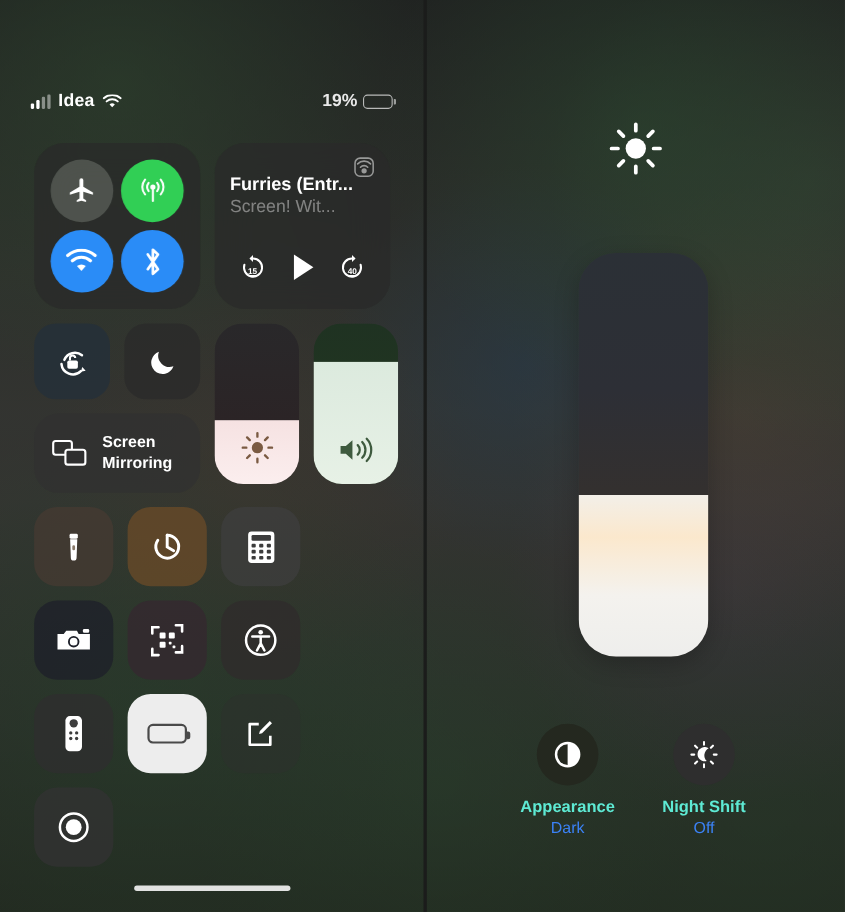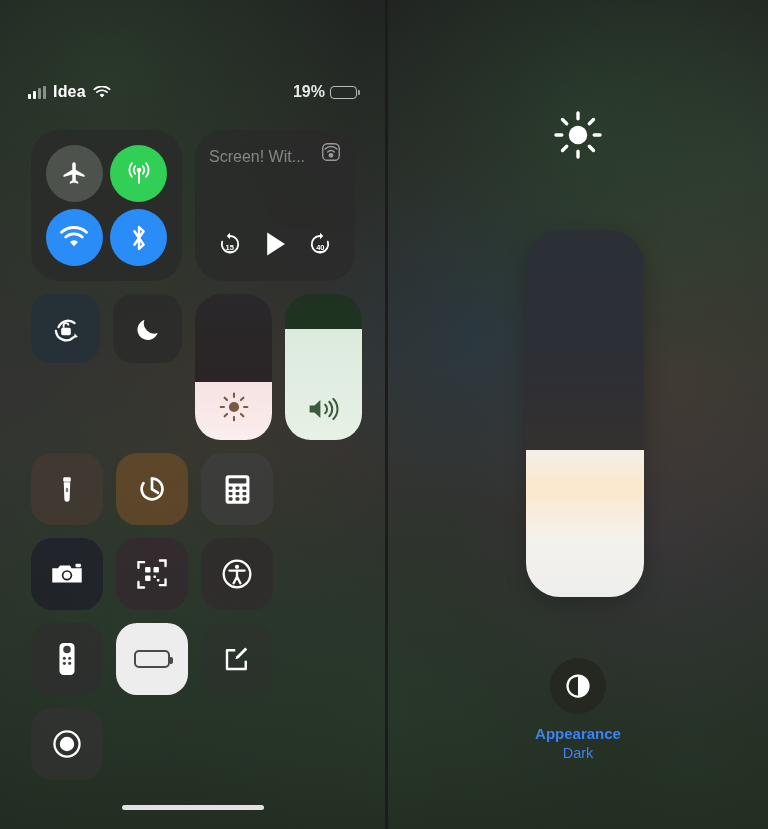--- a/index.html
+++ b/index.html
@@ -163,21 +163,21 @@
     position:relative; width:100%;
     background:linear-gradient(180deg,#f3efe8 0%, #fbe8cd 26%, #f4f2ee 62%, #eeeeec 100%);
   }
 
   .opts { position:absolute; left:0; right:0; top:658px; display:flex; justify-content:center; gap:38px; }
   .opt { width:86px; display:flex; flex-direction:column; align-items:center; }
   .opt-circ { width:56px; height:56px; border-radius:50%; display:flex; align-items:center; justify-content:center; }
   .o-appear { background:#24281f; }
   .o-night  { background:#2e2e2e; }
   .o-true   { background:#1f91f5; }
-  .opt-name { margin-top:11px; font-size:15px; font-weight:700; color:#3b82f6; white-space:nowrap; }
+  .opt-name { margin-top:11px; font-size:15px; font-weight:700; color:#5eead4; white-space:nowrap; }
   .opt-val  { margin-top:3px; font-size:14.5px; font-weight:400; color:#3b82f6; }
 </style>
 </head>
 <body>
 
 <div class="wall"></div>
 <div class="wall-dim"></div>
 
 <div class="panes">
 
@@ -236,20 +236,21 @@
             </svg>
           </div>
         </div>
 
         <div class="group media">
           <svg class="airplay" width="22" height="22" viewBox="0 0 24 24">
             <circle cx="12" cy="15.6" r="2.6" fill="#fff"></circle>
             <path d="M8.4 12a5 5 0 0 1 7.2 0M5.6 8.7a9 9 0 0 1 12.8 0" stroke="#fff" stroke-width="1.6" fill="none" stroke-linecap="round"></path>
             <rect x="3" y="3" width="18" height="18" rx="5" stroke="#fff" stroke-width="1.5" fill="none"></rect>
           </svg>
+          <div class="m-title">Furries (Entr...</div>
           <div class="m-sub">Screen! Wit...</div>
           <div class="m-ctrls">
             <span class="sk">
               <svg width="26" height="26" viewBox="0 0 24 24">
                 <path d="M12 4.6a7.6 7.6 0 1 1-7.2 5.2" stroke="#fff" stroke-width="1.7" fill="none" stroke-linecap="round"></path>
                 <path d="M12 1.6 9 4.6l3 3" fill="#fff"></path>
               </svg>
               <span class="sk-num">15</span>
             </span>
             <span>
@@ -277,20 +278,30 @@
                 <path d="M6.4 10.6a7.8 7.8 0 0 1 12-3.1" stroke="#fff" stroke-width="1.7" fill="none" stroke-linecap="round"></path>
                 <path d="M18.6 15.4l-1 3.4 3.3-.8" fill="#fff"></path>
                 <rect x="8.4" y="11" width="7.2" height="5.6" rx="1.2" fill="#fff"></rect>
                 <path d="M10.2 11V9.4a1.8 1.8 0 0 1 3.6 0" stroke="#fff" stroke-width="1.4" fill="none"></path>
               </svg>
             </div>
             <div class="tile t-dark">
               <svg width="28" height="28" viewBox="0 0 24 24">
                 <path d="M20.3 15.4A8.8 8.8 0 0 1 9 4.1a8.9 8.9 0 1 0 11.3 11.3z" fill="#fff"></path>
               </svg>
+            </div>
+          </div>
+          <div class="mirror">
+            <svg width="34" height="28" viewBox="0 0 30 24">
+              <rect x="1.2" y="2.2" width="15" height="11" rx="2" stroke="#fff" stroke-width="1.7" fill="none"></rect>
+              <rect x="11" y="9.2" width="16" height="12" rx="2" stroke="#fff" stroke-width="1.7" fill="#2f2f2f"></rect>
+            </svg>
+            <div class="mirror-label">
+              <div>Screen</div>
+              <div>Mirroring</div>
             </div>
           </div>
         </div>
 
         <div class="sliders">
           <div class="mini">
             <div class="track-top bri-top"></div>
             <div class="fill bri-fill" style="height:40%">
               <svg width="34" height="34" viewBox="0 0 24 24">
                 <circle cx="12" cy="12" r="3.6" fill="#7a5a42"></circle>
@@ -433,17 +444,30 @@
         <div class="opt-circ o-appear">
           <svg width="30" height="30" viewBox="0 0 24 24">
             <circle cx="12" cy="12" r="8.4" stroke="#fff" stroke-width="1.8" fill="none"></circle>
             <path d="M12 3.6a8.4 8.4 0 0 1 0 16.8z" fill="#fff"></path>
           </svg>
         </div>
         <div class="opt-name">Appearance</div>
         <div class="opt-val">Dark</div>
       </div>
 
+      <div class="opt">
+        <div class="opt-circ o-night">
+          <svg width="30" height="30" viewBox="0 0 24 24">
+            <path d="M15.4 7.4a5.2 5.2 0 1 0-1.4 9.3 5.8 5.8 0 0 1 1.4-9.3z" fill="#fff"></path>
+            <g stroke="#fff" stroke-width="1.5" stroke-linecap="round">
+              <path d="M12 2.8v2.1M12 19.1v2.1M2.8 12h2.1M19.1 12h2.1"></path>
+              <path d="M5.5 5.5l1.5 1.5M17 17l1.5 1.5M18.5 5.5L17 7M7 17l-1.5 1.5"></path>
+            </g>
+          </svg>
+        </div>
+        <div class="opt-name">Night Shift</div>
+        <div class="opt-val">Off</div>
+      </div>
 
 
     </div>
   </div>
 </div>
 
 </body></html>

